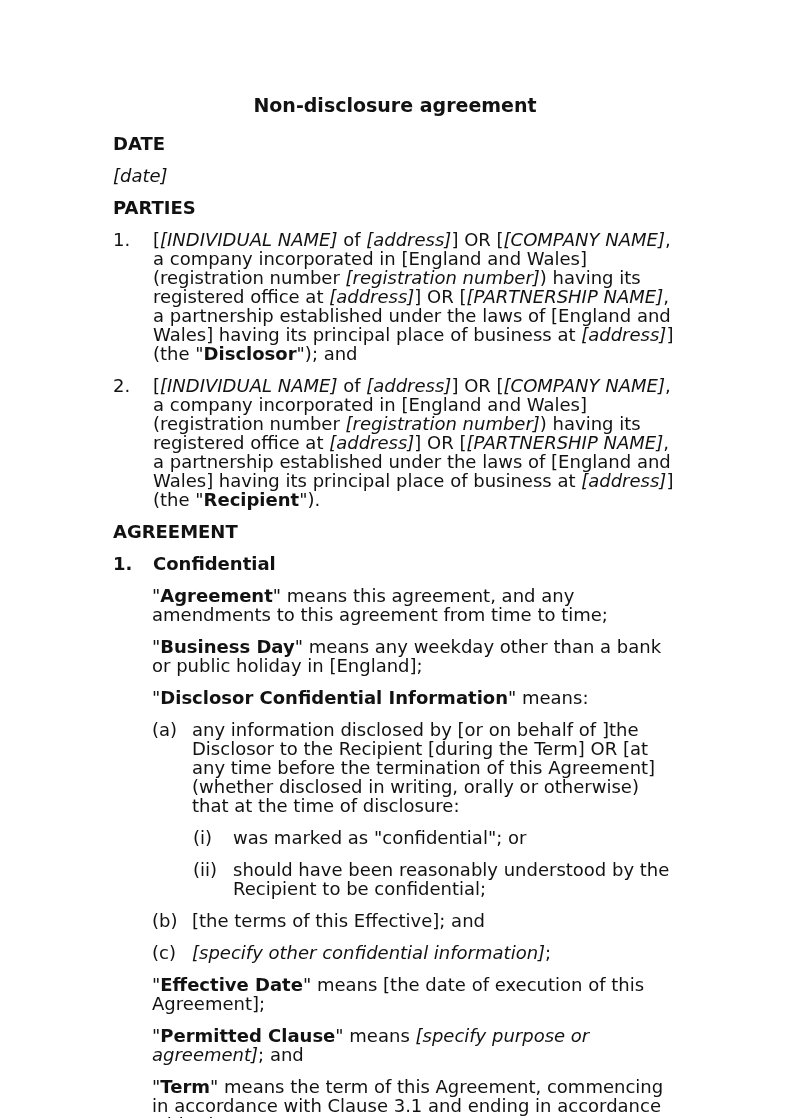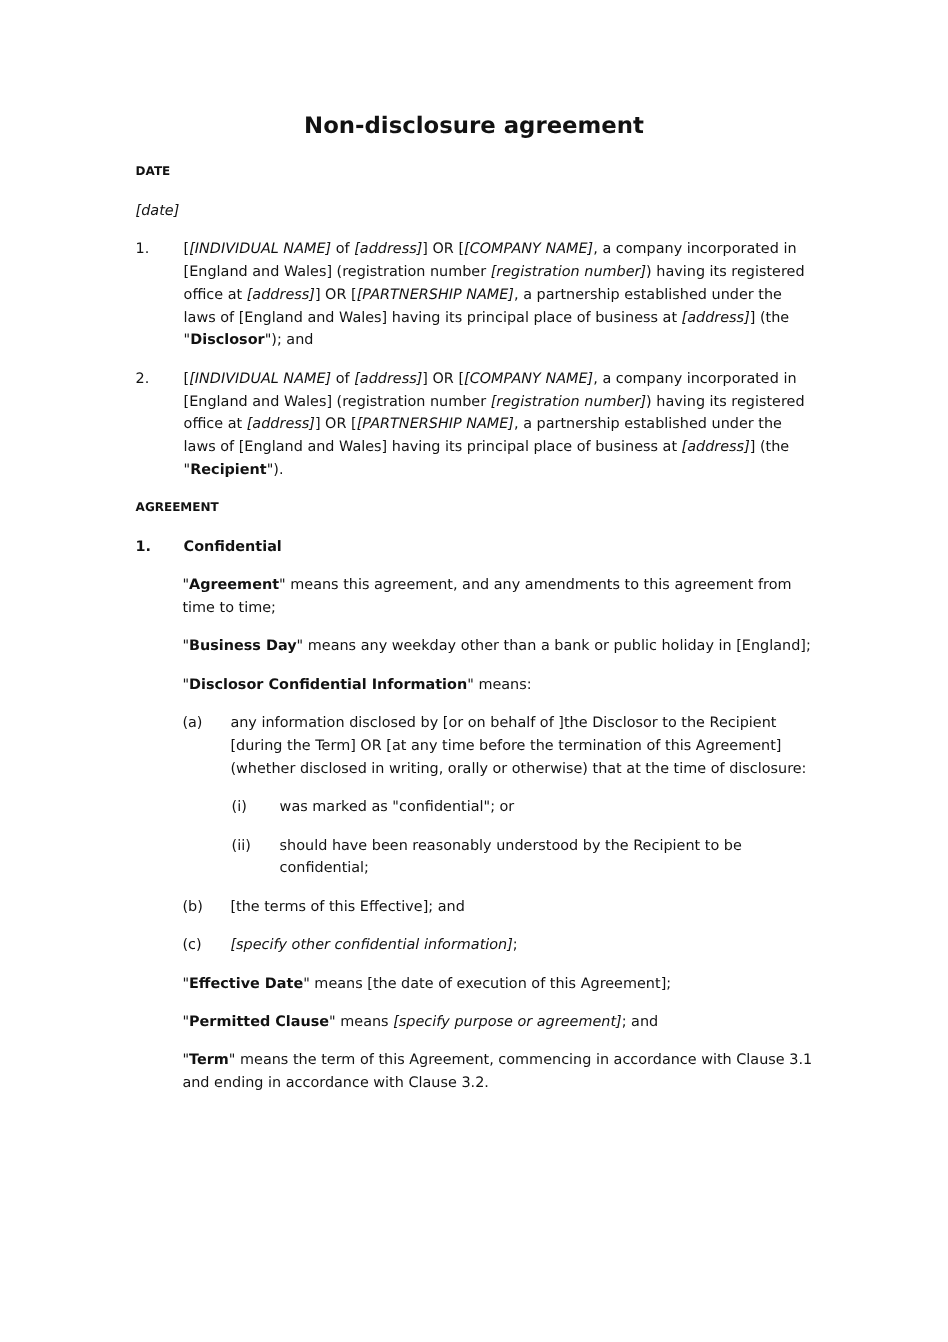--- a/index.html
+++ b/index.html
@@ -12,53 +12,54 @@
     overflow: hidden;
   }
   .page {
     width: 790px;
     height: 1118px;
     background: #ffffff;
     padding: 94px 113px 18px 113px;
     overflow: hidden;
   }
   .block {
-    font-size: 12px;
+    font-size: 18px;
     line-height: 19px;
     margin-bottom: 13px;
   }
   .title {
     font-size: 19px;
     line-height: 23px;
     font-weight: bold;
     text-align: center;
     margin-bottom: 17px;
   }
   .heading {
-    font-size: 10px;
+    font-size: 18px;
     line-height: 19px;
     font-weight: bold;
   }
   .item { display: flex; align-items: flex-start; }
   .item .label { flex: 0 0 40px; }
   .item .body { flex: 1 1 auto; min-width: 0; }
   .ind1 { margin-left: 39px; }
   .ind2 { margin-left: 80px; }
   .b { font-weight: bold; }
   .i { font-style: italic; }
   .r { font-weight: normal; font-style: normal; }
 </style>
 </head>
 <body>
 
 <div class="page">
   <div>
       <div class="block title ind0"><span class="b">Non-disclosure agreement</span></div>
       <div class="block heading ind0"><span class="b">DATE</span></div>
       <div class="block para ind0"><span class="i">[date]</span></div>
+      <div class="block heading ind0"><span class="b">PARTIES</span></div>
       <div class="block item ind0">
         <span class="label">1.</span>
         <span class="body"><span class="r">[</span><span class="i">[INDIVIDUAL NAME]</span><span class="r"> of </span><span class="i">[address]</span><span class="r">] OR [</span><span class="i">[COMPANY NAME]</span><span class="r">, a company incorporated in [England and Wales] (registration number </span><span class="i">[registration number]</span><span class="r">) having its registered office at </span><span class="i">[address]</span><span class="r">] OR [</span><span class="i">[PARTNERSHIP NAME]</span><span class="r">, a partnership established under the laws of [England and Wales] having its principal place of business at </span><span class="i">[address]</span><span class="r">] (the "</span><span class="b">Disclosor</span><span class="r">"); and</span></span>
       </div>
       <div class="block item ind0">
         <span class="label">2.</span>
         <span class="body"><span class="r">[</span><span class="i">[INDIVIDUAL NAME]</span><span class="r"> of </span><span class="i">[address]</span><span class="r">] OR [</span><span class="i">[COMPANY NAME]</span><span class="r">, a company incorporated in [England and Wales] (registration number </span><span class="i">[registration number]</span><span class="r">) having its registered office at </span><span class="i">[address]</span><span class="r">] OR [</span><span class="i">[PARTNERSHIP NAME]</span><span class="r">, a partnership established under the laws of [England and Wales] having its principal place of business at </span><span class="i">[address]</span><span class="r">] (the "</span><span class="b">Recipient</span><span class="r">").</span></span>
       </div>
       <div class="block heading ind0"><span class="b">AGREEMENT</span></div>
       <div class="block item ind0">

